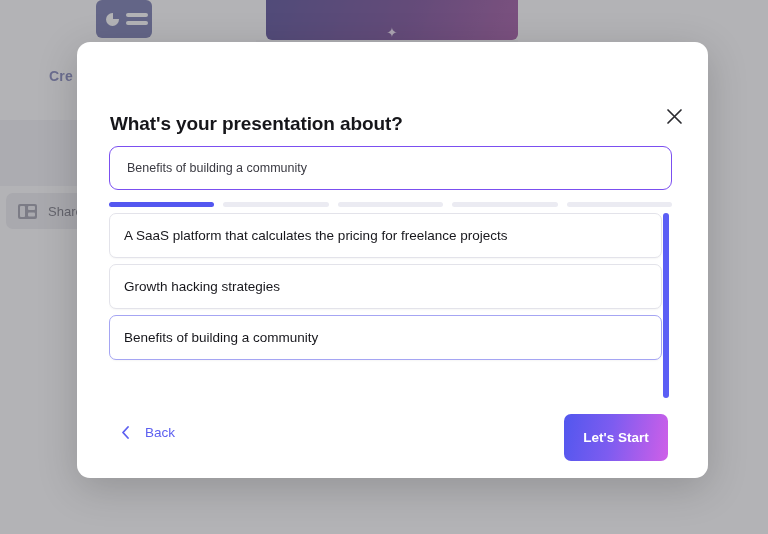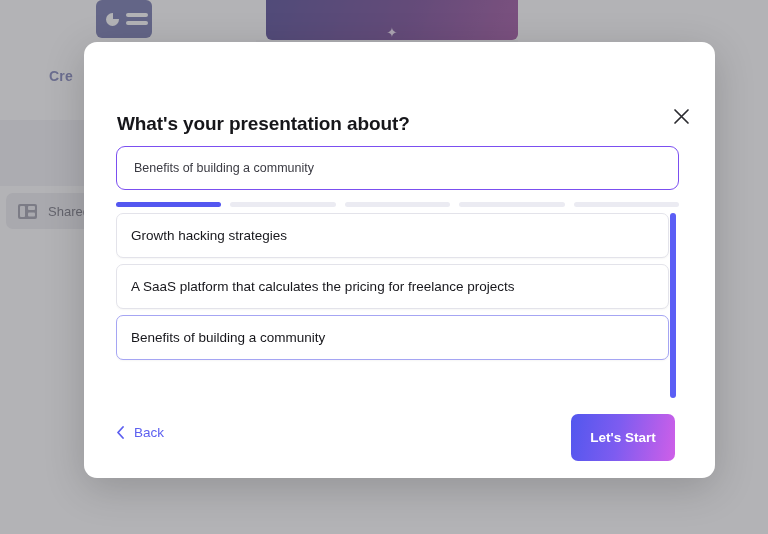--- a/index.html
+++ b/index.html
@@ -172,21 +172,20 @@
   .modal {
     position: absolute;
     left: 77px;
     top: 42px;
     width: 631px;
     height: 436px;
     background: #ffffff;
     border-radius: 13px;
     box-shadow: 0 10px 40px rgba(0,0,0,0.18);
     overflow: hidden;
-    margin-left: 7px;
   }
 
   .modal-close {
     position: absolute;
     right: 22px;
     top: 62px;
     width: 24px;
     height: 24px;
     display: flex;
     align-items: center;
@@ -304,25 +303,25 @@
   .modal-footer {
     position: absolute;
     left: 0;
     top: 365px;
     width: 631px;
     height: 71px;
   }
 
   .back-link {
     position: absolute;
-    left: 32px;
+    left: 44px;
     top: 18px;
     display: flex;
     align-items: center;
-    gap: 9px;
+    gap: 15px;
     color: #5d60f0;
     font-size: 13.5px;
     cursor: pointer;
   }
   .back-chev { display: block; }
 
   .start-button {
     position: absolute;
     right: 40px;
     top: 7px;
@@ -387,22 +386,22 @@
       <div class="progress-seg"></div>
       <div class="progress-seg"></div>
       <div class="progress-seg"></div>
       <div class="progress-seg"></div>
     </div>
 
     <div class="toggle-examples" style="top:178px;">Hide Examples</div>
 
     <div class="examples-wrap" style="top:171px;">
       <div class="examples-list">
+        <div class="example-item">A SaaS platform that calculates the pricing for freelance projects</div>
         <div class="example-item">Growth hacking strategies</div>
-        <div class="example-item">A SaaS platform that calculates the pricing for freelance projects</div>
         <div class="example-item selected">Benefits of building a community</div>
       </div>
     </div>
 
     <div class="examples-scrollbar" style="top:171px;">
       <div class="examples-thumb"></div>
     </div>
 
     <div class="modal-footer">
       <div class="back-link">

